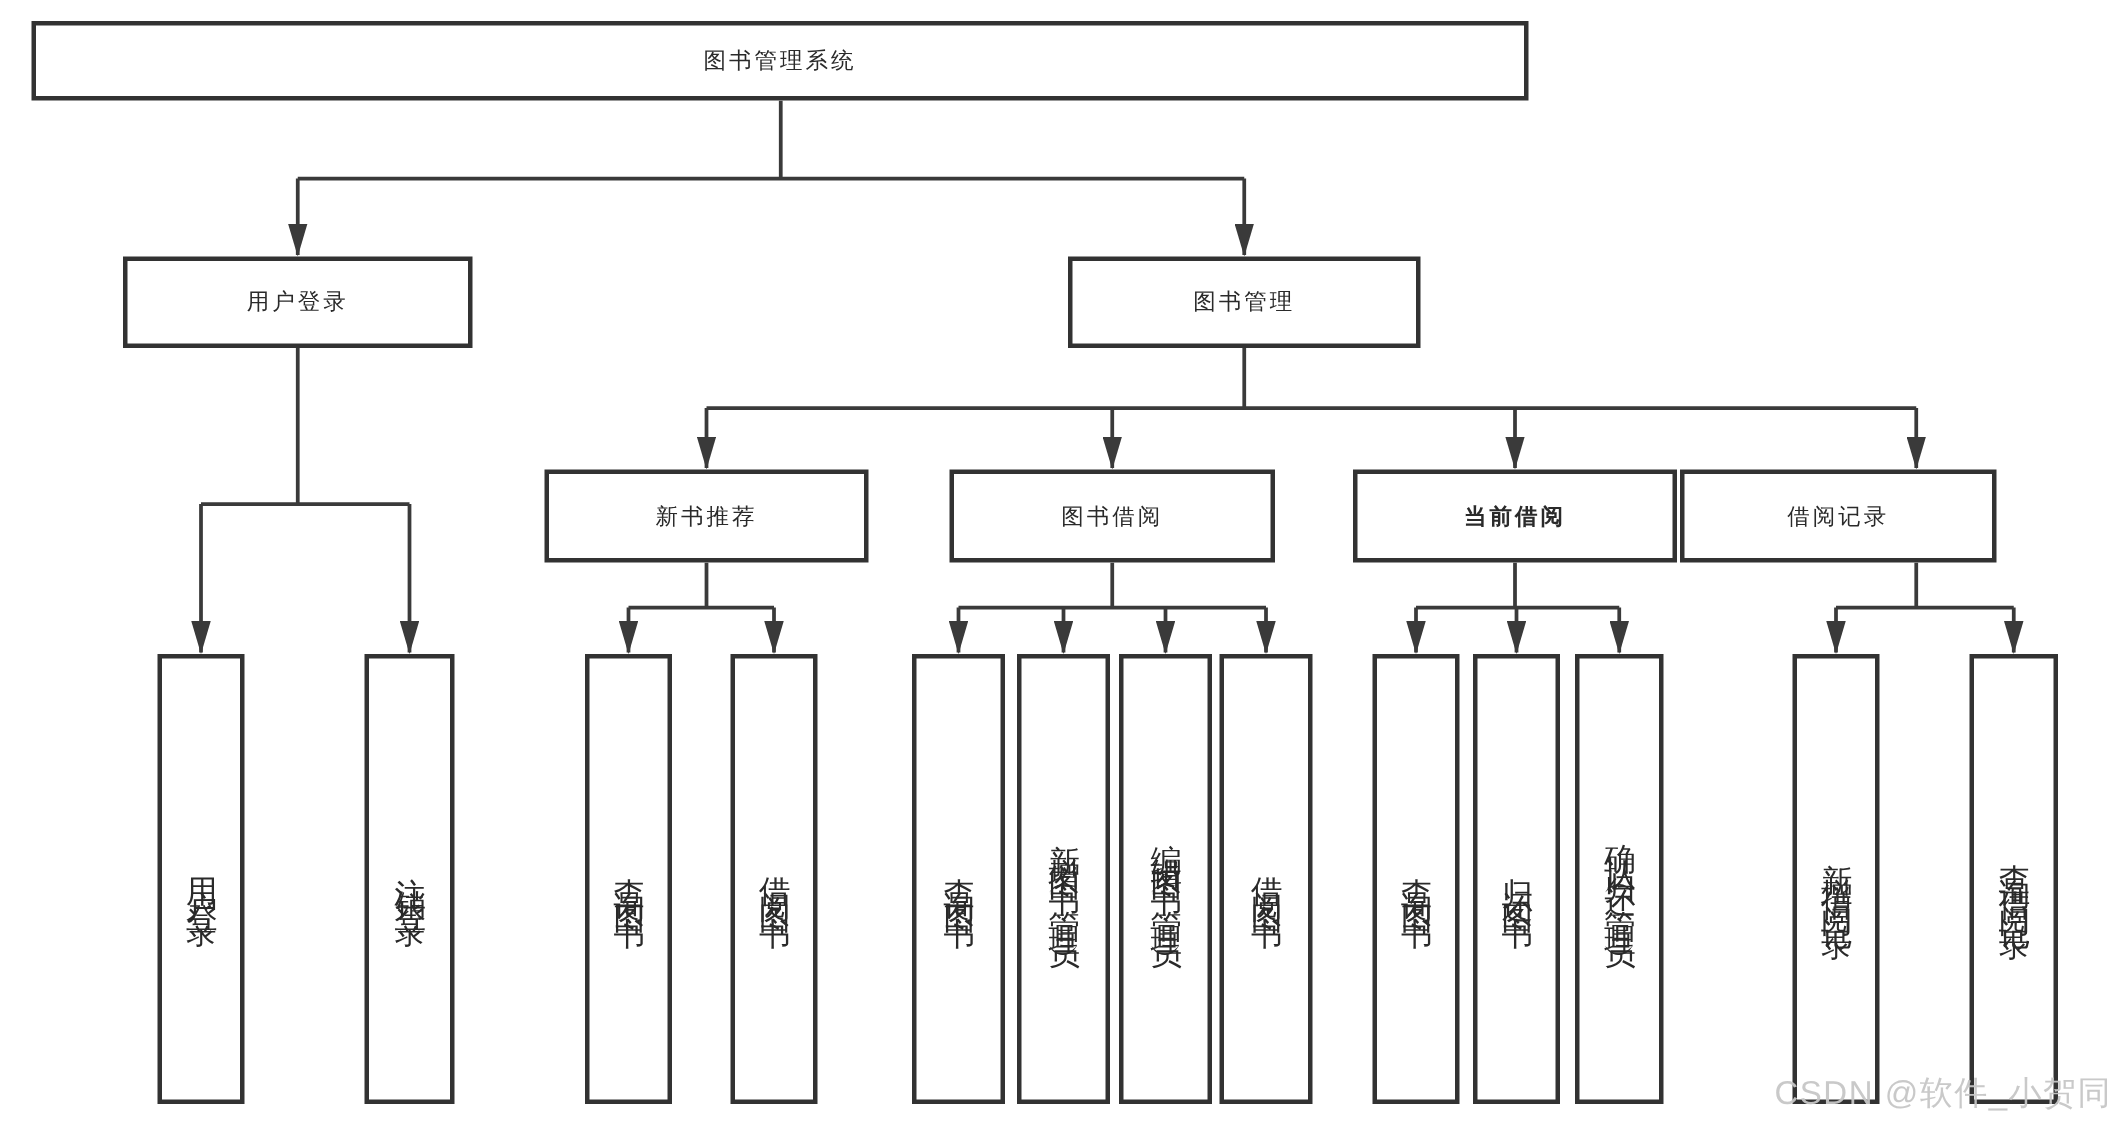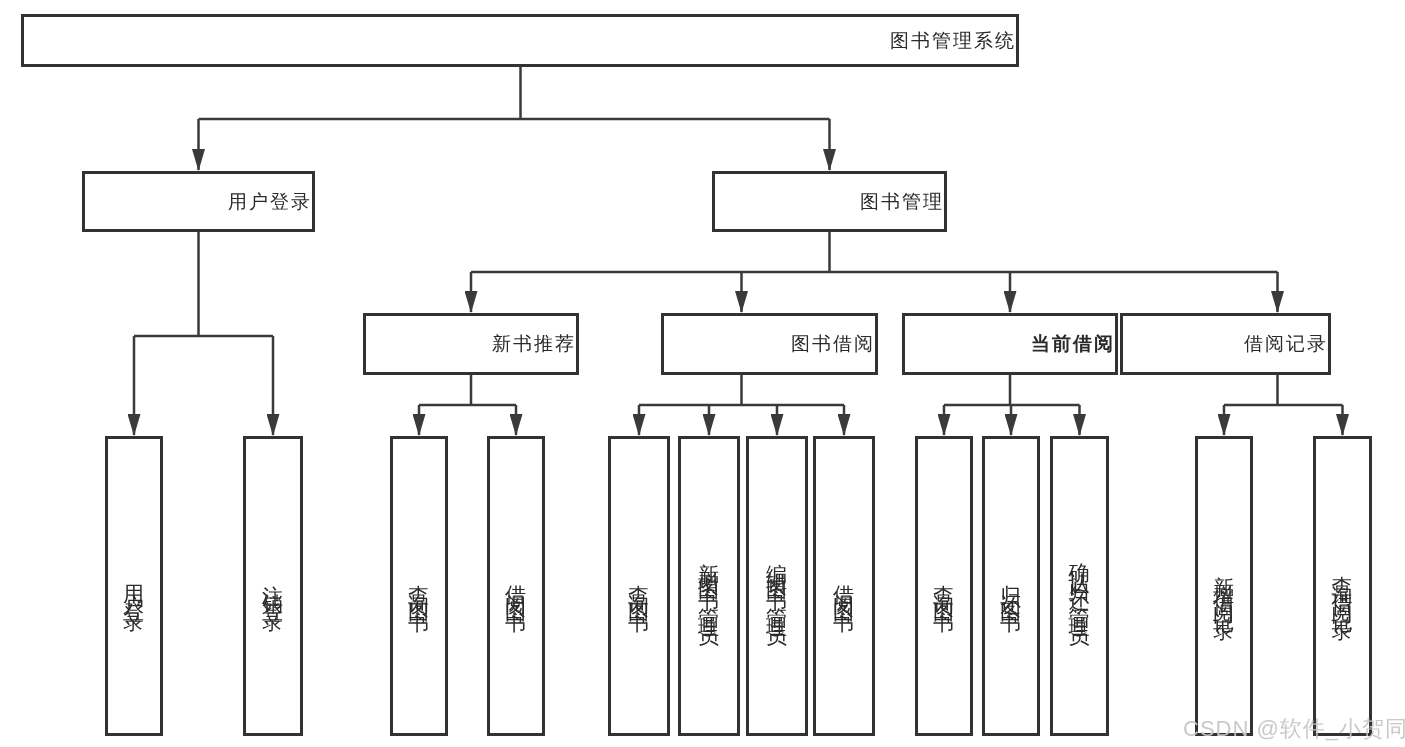--- a/index.html
+++ b/index.html
@@ -16,22 +16,22 @@
     left: 0; top: 0;
     z-index: 0;
   }
   .hbox {
     position: absolute;
     box-sizing: border-box;
     background: #ffffff;
     border: 3px solid #323232;
     display: flex;
     align-items: center;
-    justify-content: flex-end;
-    font-size: 19px;
+    justify-content: center;
+    font-size: 15px;
     color: #2a2a2a;
     letter-spacing: 2px;
     z-index: 1;
   }
   .vbox {
     position: absolute;
     box-sizing: border-box;
     background: #ffffff;
     border: 3px solid #323232;
     display: flex;
@@ -116,21 +116,21 @@
   <div class="hbox" style="left:82px; top:171px; width:233px; height:61px;">
     <span>用户登录</span>
   </div>
   <div class="hbox" style="left:363px; top:313px; width:216px; height:62px;">
     <span>新书推荐</span>
   </div>
 
   <div class="hbox" style="left:712px; top:171px; width:235px; height:61px;">
     <span>图书管理</span>
   </div>
-  <div class="hbox" style="left:633px; top:313px; width:217px; height:62px;margin-left:28px;">
+  <div class="hbox" style="left:633px; top:313px; width:217px; height:62px;">
     <span>图书借阅</span>
   </div>
   <div class="hbox" style="left:902px; top:313px; width:216px; height:62px;font-weight:bold;">
     <span>当前借阅</span>
   </div>
   <div class="hbox" style="left:1120px; top:313px; width:211px; height:62px;">
     <span>借阅记录</span>
   </div>
 
   <div class="vbox" style="left:105px; width:58px;">

